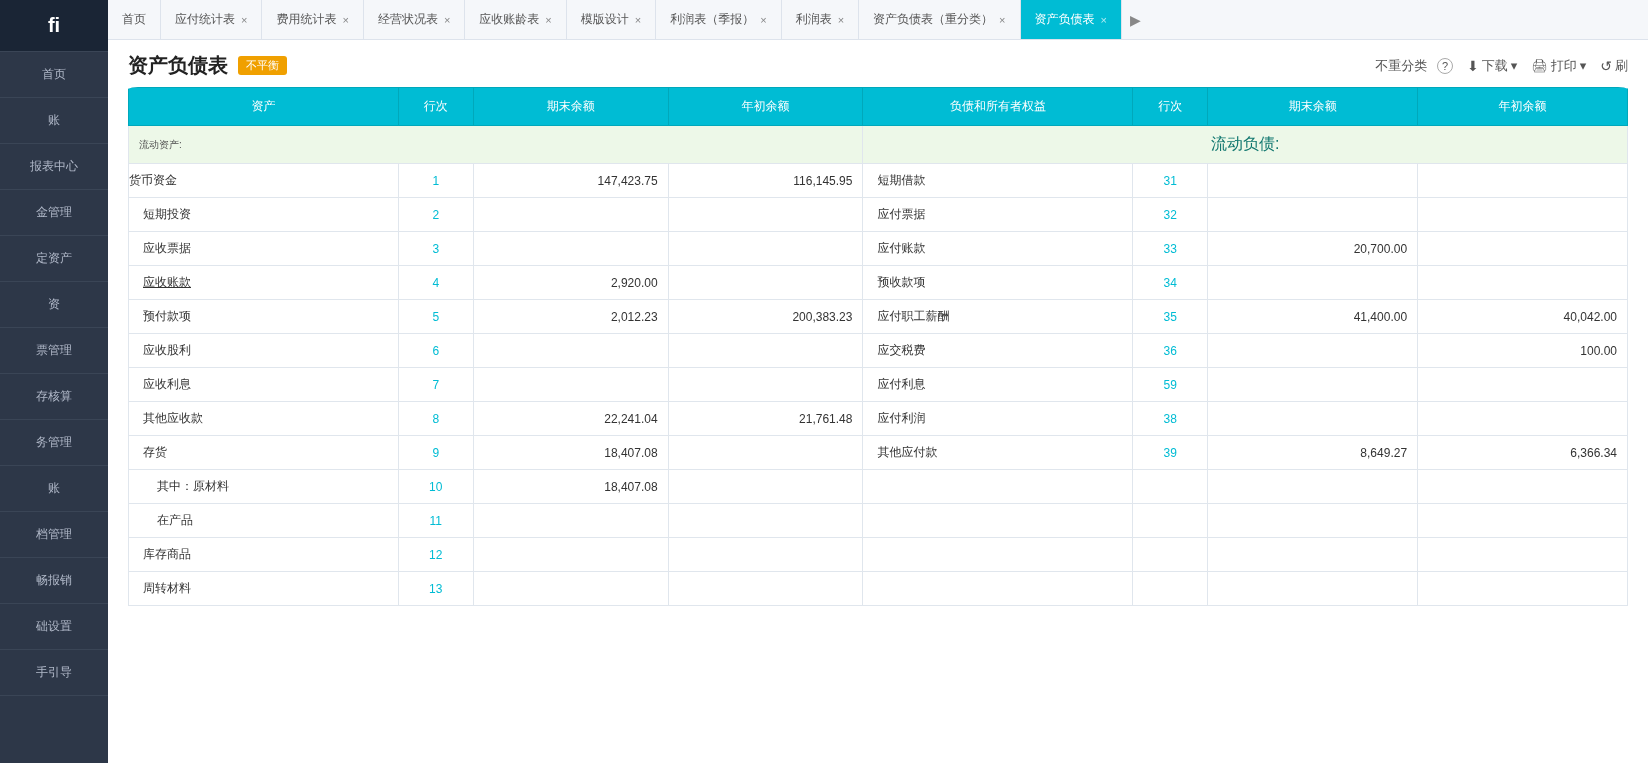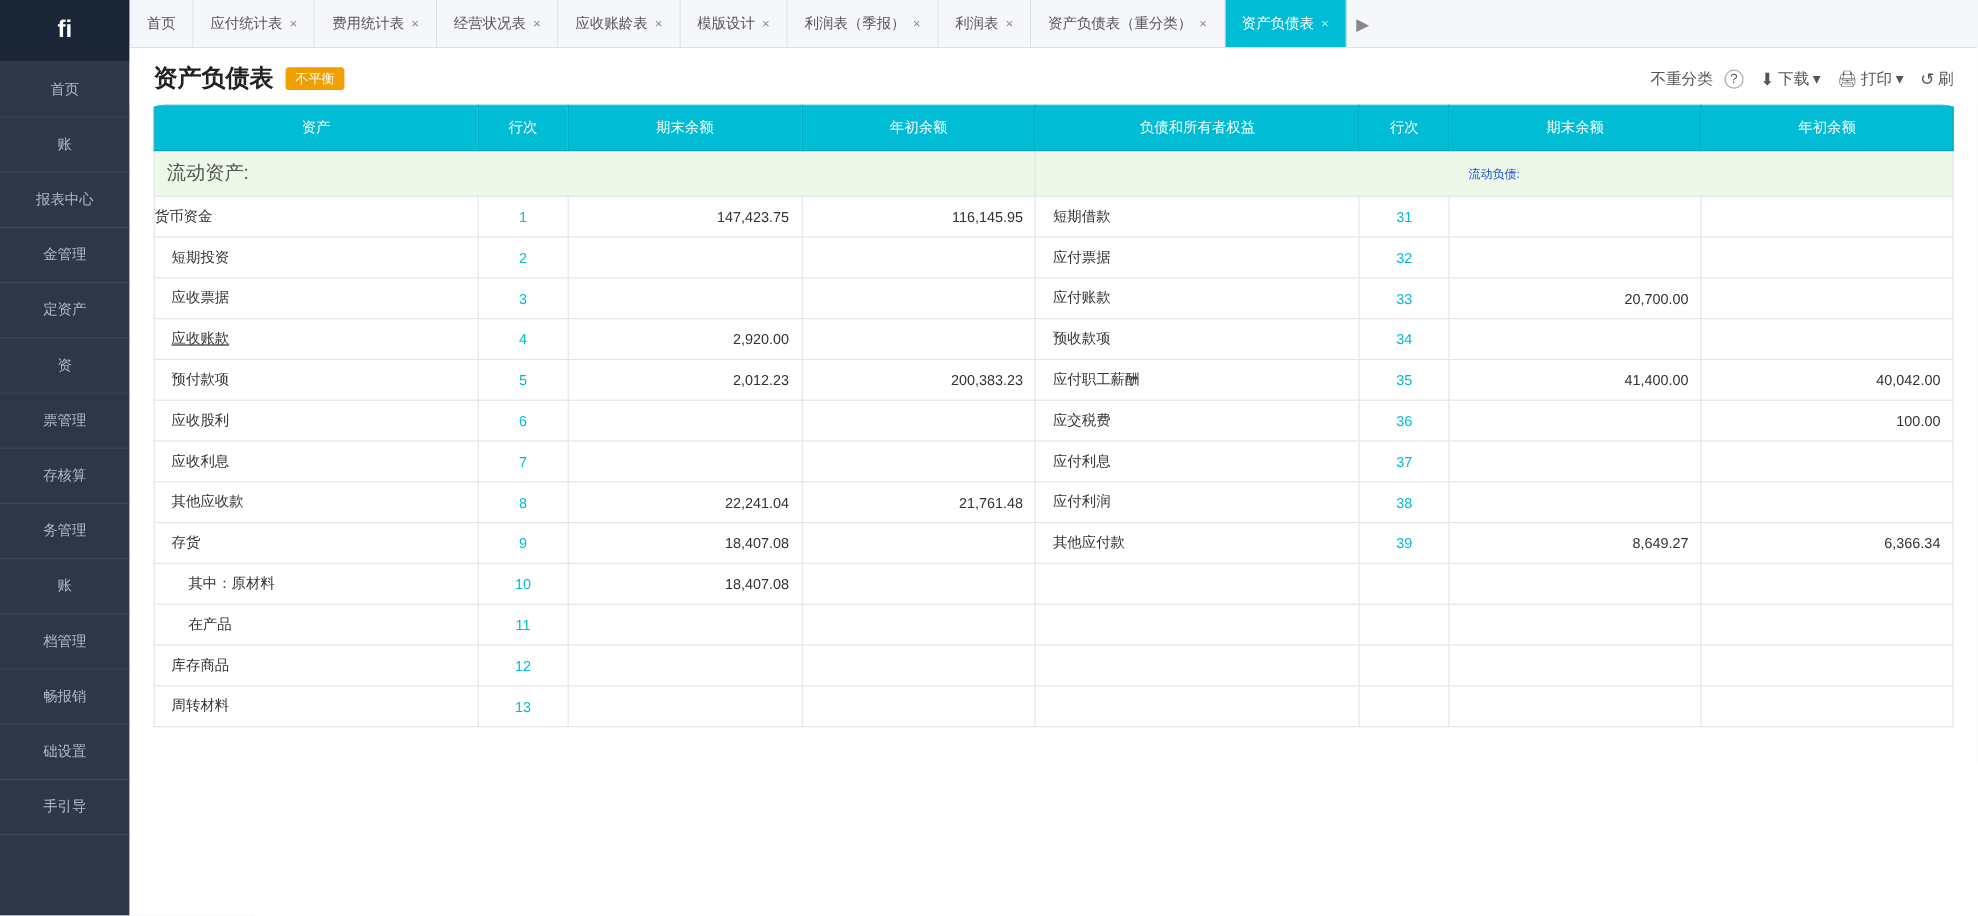--- a/index.html
+++ b/index.html
@@ -289,22 +289,22 @@
           <th style="width:13%;">期末余额</th>
           <th style="width:13%;">年初余额</th>
           <th style="width:18%;">负债和所有者权益</th>
           <th style="width:5%;">行次</th>
           <th style="width:14%;">期末余额</th>
           <th style="width:14%;">年初余额</th>
         </tr>
       </thead>
       <tbody id="table-body">
       <tr class="section-row">
-        <td colspan="4" style="color:#555;font-size:16px;">流动资产:</td>
-        <td colspan="4" style="color:#1d4ed8;font-size:10px;">流动负债:</td>
+        <td colspan="4" style="color:#555;font-size:10px;">流动资产:</td>
+        <td colspan="4" style="color:#0f766e;font-size:16px;">流动负债:</td>
       </tr>
           <tr>
         <td style="padding-left:0;">货币资金</td>
         <td class="number-col" style="color:#00bcd4;">1</td>
         <td class="num-right">147,423.75</td>
         <td class="num-right">116,145.95</td>
         <td style="padding-left:14px;">短期借款</td>
         <td class="number-col" style="color:#00bcd4;">31</td>
         <td class="num-right"></td>
         <td class="num-right"></td>
@@ -358,21 +358,21 @@
         <td class="number-col" style="color:#00bcd4;">36</td>
         <td class="num-right"></td>
         <td class="num-right">100.00</td>
       </tr>
           <tr>
         <td style="padding-left:14px;">应收利息</td>
         <td class="number-col" style="color:#00bcd4;">7</td>
         <td class="num-right"></td>
         <td class="num-right"></td>
         <td style="padding-left:14px;">应付利息</td>
-        <td class="number-col" style="color:#00bcd4;">37</td>
+        <td class="number-col" style="color:#00bcd4;">59</td>
         <td class="num-right"></td>
         <td class="num-right"></td>
       </tr>
           <tr>
         <td style="padding-left:14px;">其他应收款</td>
         <td class="number-col" style="color:#00bcd4;">8</td>
         <td class="num-right">22,241.04</td>
         <td class="num-right">21,761.48</td>
         <td style="padding-left:14px;">应付利润</td>
         <td class="number-col" style="color:#00bcd4;">38</td>

